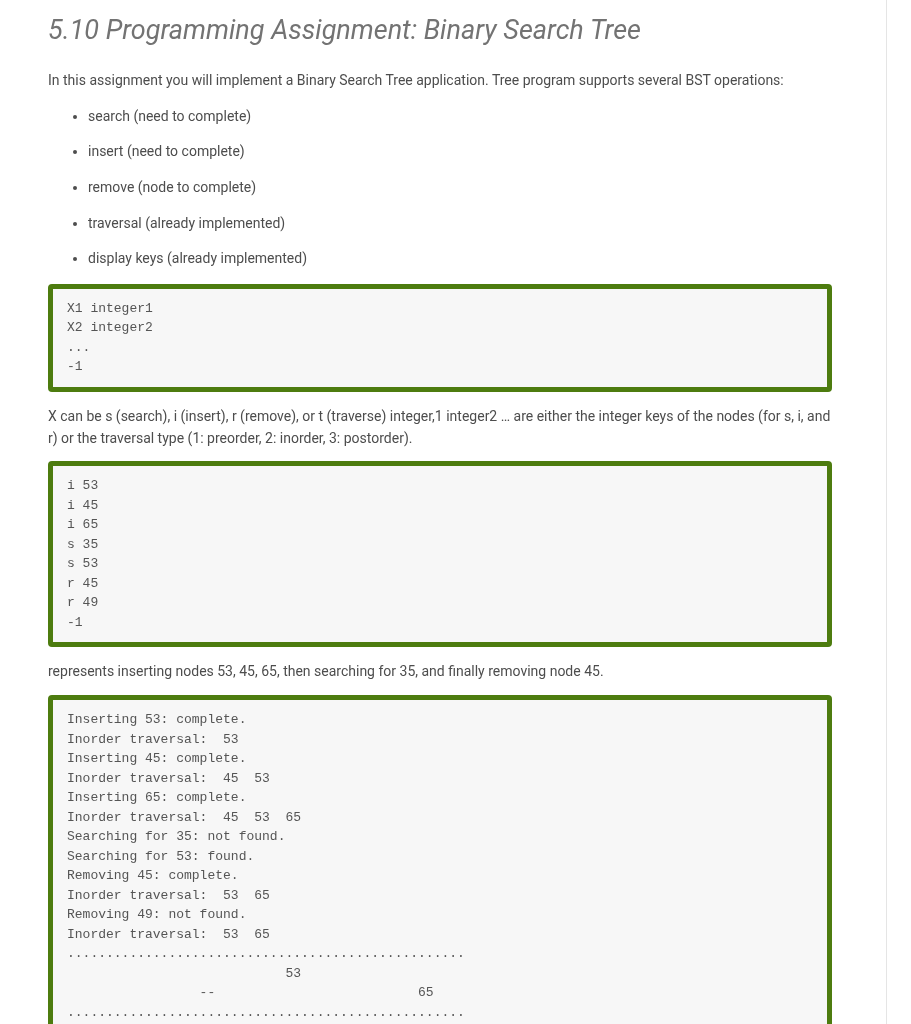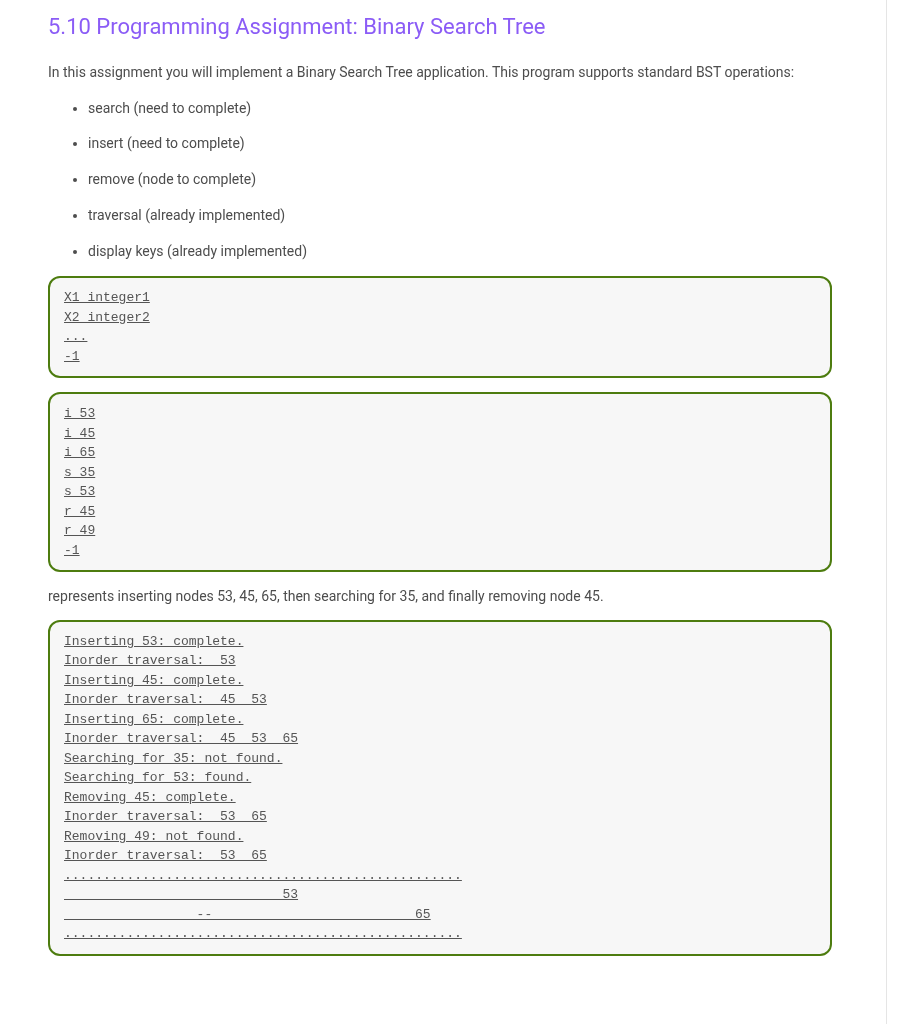--- a/index.html
+++ b/index.html
@@ -25,75 +25,76 @@
   .right-divider {
     position: absolute;
     top: 0;
     right: 24px;
     width: 1px;
     height: 100%;
     background: #e5e5e5;
   }
   h1.title {
     font-weight: 400;
-    font-size: 22px;
-    color: #8b5cf6;
+    font-size: 27px;
+    color: #737373;
     margin: 0 0 18px 0;
+    font-style: italic;
   }
   p {
     margin: 0 0 12px 0;
   }
   ul.ops {
     margin: 0 0 14px 0;
     padding-left: 40px;
   }
   ul.ops li {
     margin: 14px 0;
     list-style: disc;
   }
   pre.codeblock {
     background: #f7f7f7;
-    border: 2px solid #4d7c0f;
-    border-radius: 12px;
+    border: 5px solid #4d7c0f;
+    border-radius: 4px;
     padding: 10px 14px;
     margin: 0 0 14px 0;
     font-family: "Courier New", Courier, monospace;
     font-size: 13px;
     color: #555;
     white-space: pre;
     overflow: hidden;
     line-height: 1.5;
-    text-decoration: underline;
   }
 </style>
 </head>
 <body>
 
 <div class="page">
   <div class="right-divider"></div>
   <div class="content">
 
     <h1 class="title">5.10 Programming Assignment: Binary Search Tree</h1>
 
-    <p>In this assignment you will implement a Binary Search Tree application. This program supports standard BST operations:</p>
+    <p>In this assignment you will implement a Binary Search Tree application. Tree program supports several BST operations:</p>
 
     <ul class="ops">
       <li>search (need to complete)</li>
       <li>insert (need to complete)</li>
       <li>remove (node to complete)</li>
       <li>traversal (already implemented)</li>
       <li>display keys (already implemented)</li>
     </ul>
 
 
     <pre class="codeblock">X1 integer1
 X2 integer2
 ...
 -1</pre>
 
+    <p>X can be s (search), i (insert), r (remove), or t (traverse) integer,1 integer2 … are either the integer keys of the nodes (for s, i, and r) or the traversal type (1: preorder, 2: inorder, 3: postorder).</p>
 
 
     <pre class="codeblock">i 53
 i 45
 i 65
 s 35
 s 53
 r 45
 r 49
 -1</pre>

